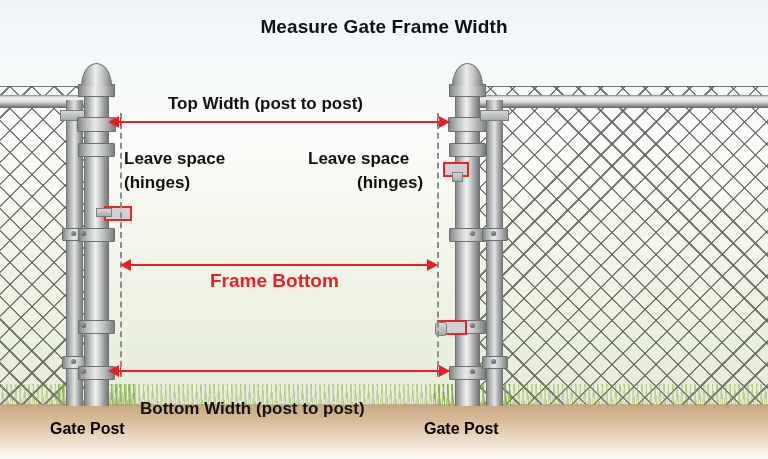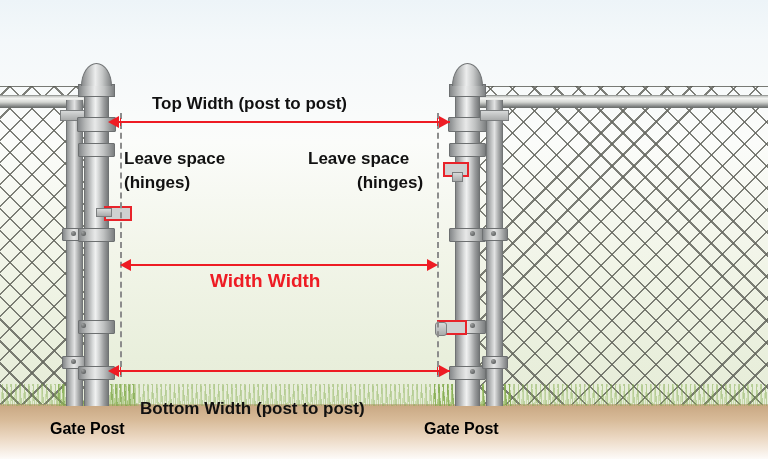--- a/index.html
+++ b/index.html
@@ -186,44 +186,45 @@
 
     <div class="hw-red" style="left:443px;top:162px;width:22px;height:11px;"></div>
     <div class="hw-grey" style="left:452px;top:172px;width:9px;height:8px;"></div>
     <div class="hw-red" style="left:437px;top:320px;width:26px;height:11px;"></div>
     <div class="hw-grey" style="left:435px;top:322px;width:10px;height:12px;border-radius:3px;"></div>
   </div>
 
   <div class="guide" style="left:120px;top:113px;height:264px;"></div>
   <div class="guide" style="left:437px;top:113px;height:264px;"></div>
 
-
-  <div>
-    <div class="lbl" style="left:152px;top:93px;">Top Width (post to post)</div>
+  <div class="title" style="top:16px;">Measure Gate Frame Width</div>
+
+  <div>
+    <div class="lbl" style="left:168px;top:93px;">Top Width (post to post)</div>
     <div class="arrow-row" style="left:118px;top:121px;width:332px;"></div>
     <div class="arrow-head ah-left" style="left:108px;top:116px;"></div>
     <div class="arrow-head ah-right" style="left:439px;top:116px;"></div>
     <div class="tick" style="left:120px;top:118px;"></div>
     <div class="tick" style="left:437px;top:118px;"></div>
   </div>
 
   <div>
     <div class="lbl" style="left:124px;top:148px;">Leave space</div>
     <div class="lbl" style="left:124px;top:172px;">(hinges)</div>
   </div>
   <div>
     <div class="lbl" style="left:308px;top:148px;">Leave space</div>
     <div class="lbl" style="left:357px;top:172px;text-align:right;">(hinges)</div>
   </div>
 
   <div>
     <div class="arrow-row" style="left:130px;top:264px;width:298px;"></div>
     <div class="arrow-head ah-left" style="left:120px;top:259px;"></div>
     <div class="arrow-head ah-right" style="left:427px;top:259px;"></div>
-    <div class="lbl-red" style="left:210px;top:270px;">Width Width</div>
+    <div class="lbl-red" style="left:210px;top:270px;">Frame Bottom</div>
   </div>
 
   <div>
     <div class="arrow-row" style="left:118px;top:370px;width:332px;"></div>
     <div class="arrow-head ah-left" style="left:108px;top:365px;"></div>
     <div class="arrow-head ah-right" style="left:439px;top:365px;"></div>
     <div class="tick" style="left:120px;top:367px;"></div>
     <div class="tick" style="left:437px;top:367px;"></div>
     <div class="lbl" style="left:140px;top:378px;margin-top:20px;">Bottom Width (post to post)</div>
   </div>

